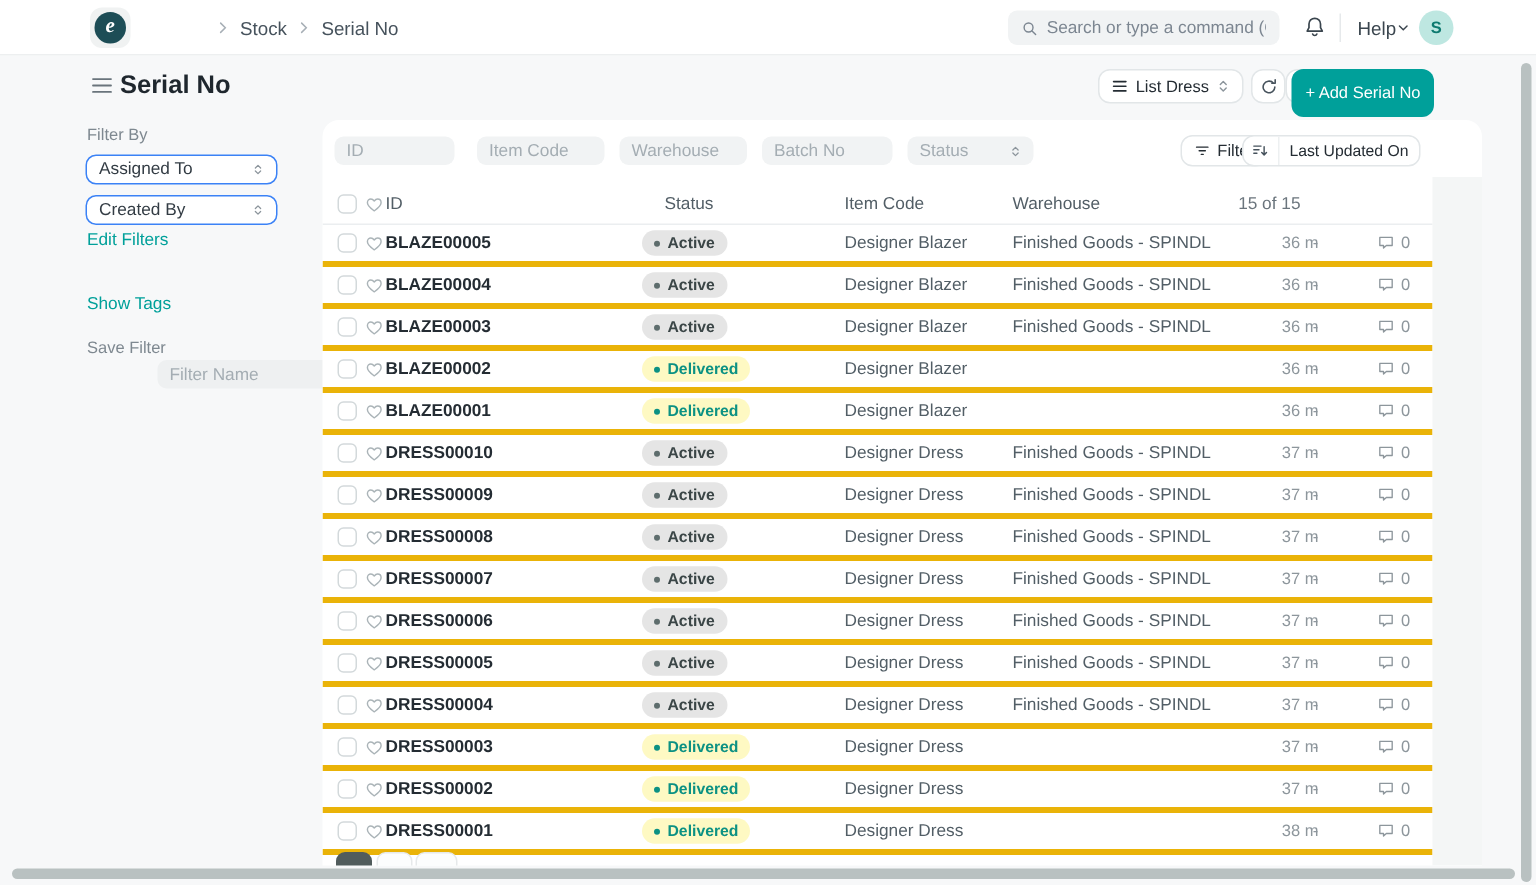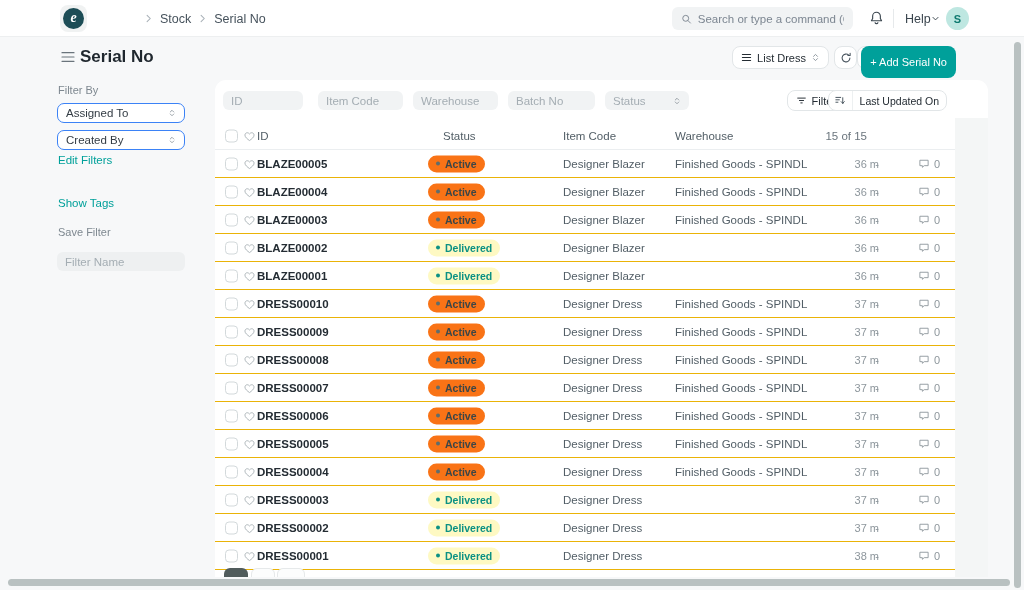--- a/index.html
+++ b/index.html
@@ -57,40 +57,40 @@
   .f-select{position:absolute;top:11px;height:19px;background:#F1F3F4;border-radius:6px;display:flex;align-items:center;
             justify-content:space-between;padding:0 8px;font-size:11.5px;color:#A4ADB3;cursor:pointer}
   .filter-btn{position:absolute;right:143px;top:10px;height:21px}
   .sort-group{position:absolute;right:41px;top:10px;height:21px;display:flex;align-items:stretch;background:#fff;
               border:1px solid #E2E6E8;border-radius:8px;overflow:hidden;cursor:pointer}
   .sort-group .seg-icon{display:flex;align-items:center;justify-content:center;width:24px;border-right:1px solid #EDF0F1;color:#46525C}
   .sort-group .seg-label{display:flex;align-items:center;padding:0 7px;font-size:10.5px;color:#242C33;white-space:nowrap}
 
   .thead{position:absolute;left:0;top:42px;width:740px;height:28px;border-bottom:1px solid #EBEEF0;font-size:11.5px;color:#6B757D}
   .rows{position:absolute;left:0;top:70px;width:740px}
-  .row{position:relative;height:28px;border-bottom:1px solid #eab308}
+  .row{position:relative;height:28px;border-bottom:4px solid #eab308}
   .cell{position:absolute;top:50%;transform:translateY(-50%);font-size:11.5px;color:#525E66;white-space:nowrap}
   .cb{position:absolute;left:10px;top:50%;transform:translateY(-50%);width:13px;height:13px;border:1px solid #D3D9DB;
       border-radius:4px;background:#fff;cursor:pointer}
   .heart{position:absolute;left:28px;top:50%;transform:translateY(-50%);color:#ABB4B8;cursor:pointer}
   .col-id{left:42px}
   .col-status{left:228px}
   .col-badge{left:213px}
   .col-item{left:348px}
   .col-wh{left:460px}
   .col-dash{left:656px;width:12px;text-align:center;color:#8D969C;font-size:11px}
   .col-time{right:76px;left:auto;color:#8D969C;font-size:11px}
   .col-cmt{left:703px;display:flex;align-items:center;gap:4px;color:#8D969C;font-size:11px}
   .row .col-id{font-weight:700;color:#242C33;font-size:11.5px}
   .count{position:absolute;right:88px;top:50%;transform:translateY(-50%);font-size:11.5px;color:#6B757D}
 
   .badge{position:absolute;top:50%;transform:translateY(-50%);display:inline-flex;align-items:center;gap:5px;
          height:17px;padding:0 8px;border-radius:9px;font-size:10.5px;font-weight:600;white-space:nowrap}
   .badge .dot{width:4px;height:4px;border-radius:50%}
-  .badge.active{background:#f97316;color:#3B4647}
+  .badge.active{background:#e5e5e5;color:#3B4647}
   .badge.active .dot{background:#5E6D6D}
   .badge.delivered{background:#fef9c3;color:#0C9183}
   .badge.delivered .dot{background:#0C9183}
 
   .pgbtn{position:absolute;top:488px;height:22px;border-radius:6px;cursor:pointer}
   .pg-sel{left:9px;width:24px;background:#515C5C}
   .pg-b2{left:36px;width:24px;background:#FCFDFD;border:1px solid #E6E9EA}
   .pg-b3{left:62px;width:28px;background:#FCFDFD;border:1px solid #E6E9EA}
 
   
@@ -180,21 +180,21 @@
     <span>Created By</span>
     <svg class="updown" width="8" height="10" viewBox="0 0 16 16">
         <path d="M4.5 6L8 2.5 11.5 6M4.5 10L8 13.5 11.5 10" fill="none" stroke="currentColor" stroke-width="1.7" stroke-linecap="round" stroke-linejoin="round"></path>
       </svg>
   </div>
   <div class="side-link" style="top:154px">Edit Filters</div>
 
   <div class="side-link" style="top:197px">Show Tags</div>
 
   <div class="side-label" style="top:226px">Save Filter</div>
-  <input class="side-input" style="top: 252px;" placeholder="Filter Name">
+  <input class="side-input" style="top: 240px; margin-left: 48px;" placeholder="Filter Name">
 
   <div class="card">
 
     <input class="f-input" style="left: 8px; width: 80px;" placeholder="ID">
     <input class="f-input" style="left: 103px; width: 85px;" placeholder="Item Code">
     <input class="f-input" style="left: 198px; width: 85px;" placeholder="Warehouse">
     <input class="f-input" style="left: 293px; width: 87px;" placeholder="Batch No">
     <div class="f-select" style="left:390px;width:84px">
       <span>Status</span>
       <svg class="updown" width="8" height="10" viewBox="0 0 16 16">

